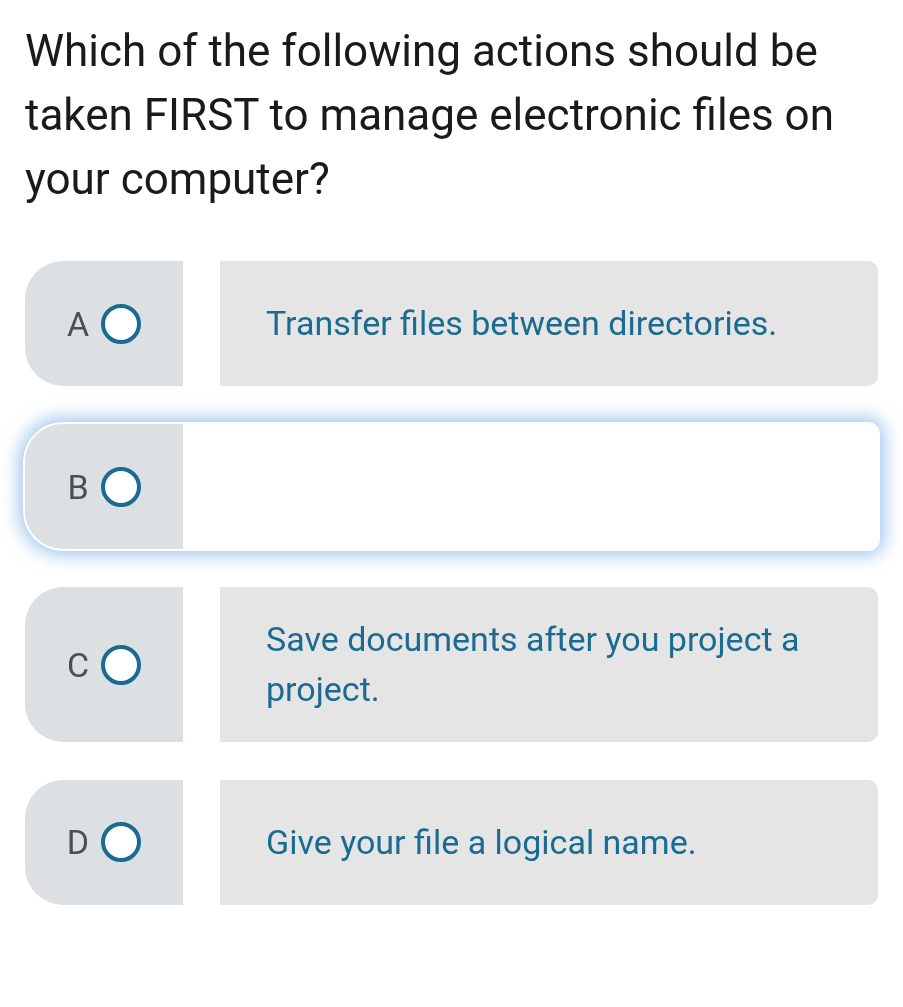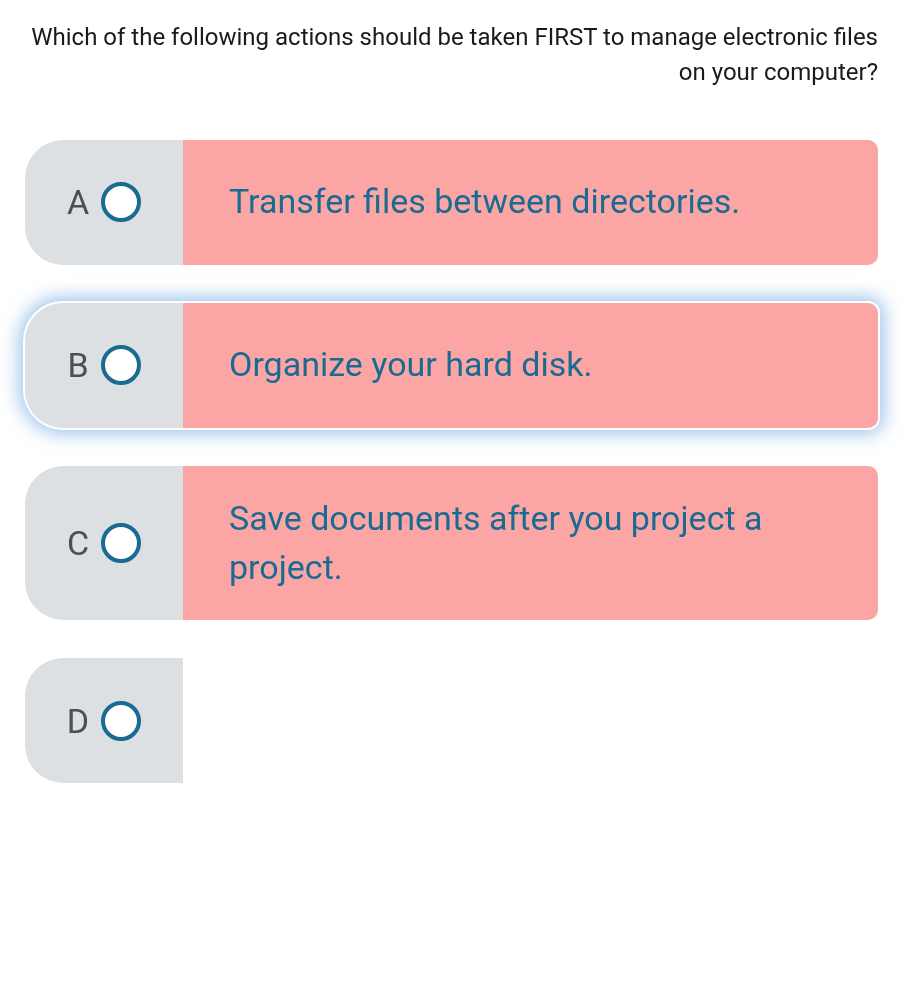--- a/index.html
+++ b/index.html
@@ -7,26 +7,25 @@
       padding: 0;
       box-sizing: border-box;
     }
     body {
       font-family: -apple-system, BlinkMacSystemFont, 'Segoe UI', Roboto, Helvetica, Arial, sans-serif;
       background: #ffffff;
       width: 903px;
       padding: 20px 25px;
     }
     .question-text {
-      font-size: 24px;
+      font-size: 44px;
       line-height: 1.45;
       color: #1a1a1a;
       margin-bottom: 50px;
       font-weight: 400;
-      text-align: right;
     }
     .options-container {
       display: flex;
       flex-direction: column;
       gap: 38px;
     }
     .option {
       display: flex;
       align-items: stretch;
       border-radius: 38px 10px 10px 38px;
@@ -54,24 +53,25 @@
     }
     .option-radio {
       width: 40px;
       height: 40px;
       border: 4px solid #1a6b92;
       border-radius: 50%;
       background: #ffffff;
     }
     .option-right {
       flex: 1;
-      background: #fca5a5;
+      background: #e5e5e5;
       display: flex;
       align-items: center;
       padding: 28px 40px 28px 46px;
+      margin-left: 37px;
     }
     .option-text {
       font-size: 34px;
       line-height: 1.45;
       color: #1a6b92;
       font-weight: 400;
     }
   </style>
 </head>
 <body>
@@ -88,35 +88,35 @@
     <div class="option-right">
       <span class="option-text">Transfer files between directories.</span>
     </div>
   </div>
 
   <div class="option focused">
     <div class="option-left">
       <span class="option-letter">B</span>
       <span class="option-radio"></span>
     </div>
-    <div class="option-right">
-      <span class="option-text">Organize your hard disk.</span>
-    </div>
   </div>
 
   <div class="option">
     <div class="option-left">
       <span class="option-letter">C</span>
       <span class="option-radio"></span>
     </div>
     <div class="option-right">
       <span class="option-text">Save documents after you project a project.</span>
     </div>
   </div>
 
   <div class="option">
     <div class="option-left">
       <span class="option-letter">D</span>
       <span class="option-radio"></span>
     </div>
+    <div class="option-right">
+      <span class="option-text">Give your file a logical name.</span>
+    </div>
   </div>
 
 </div>
 
 </body></html>

